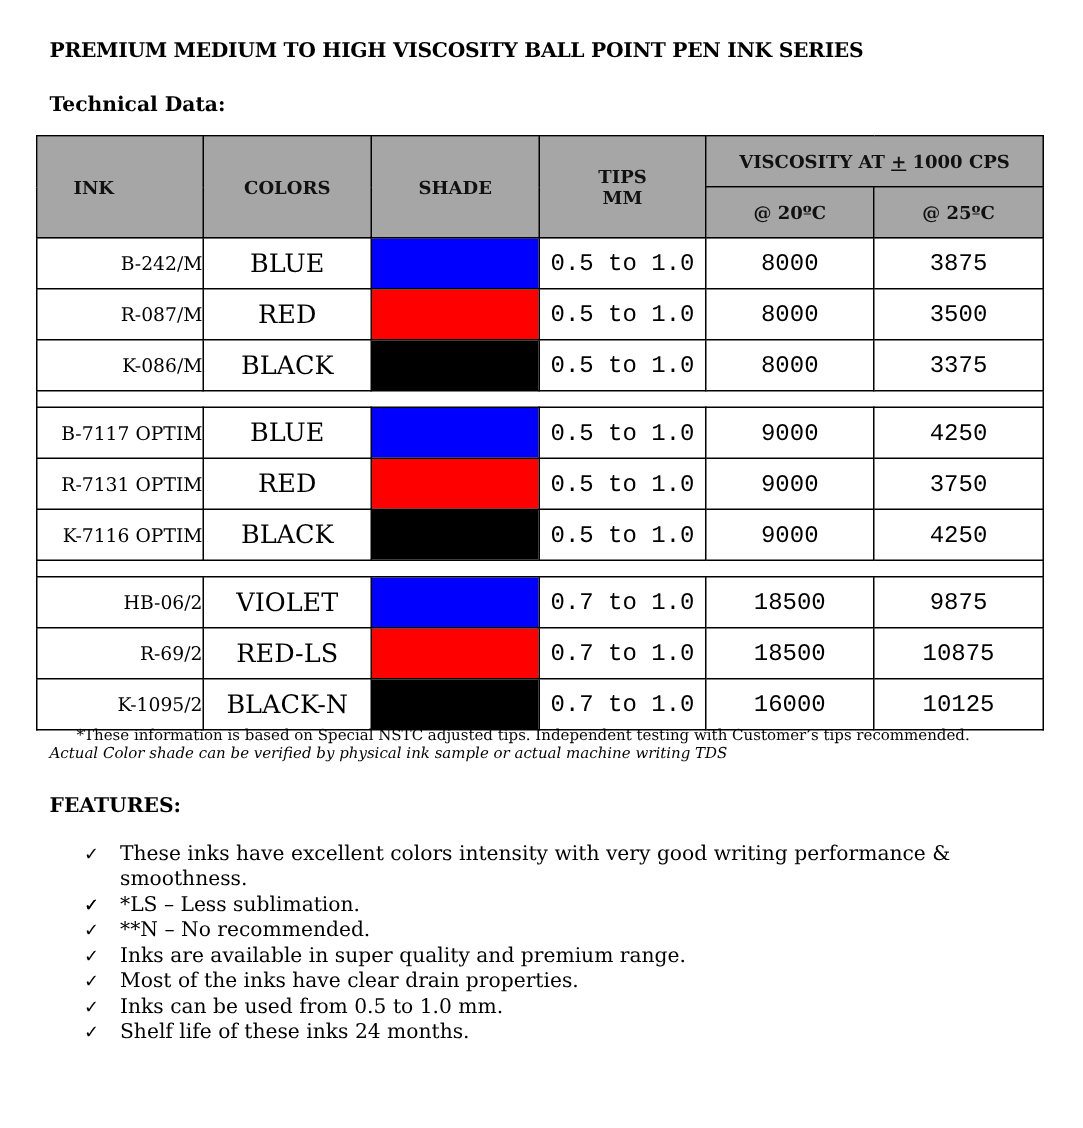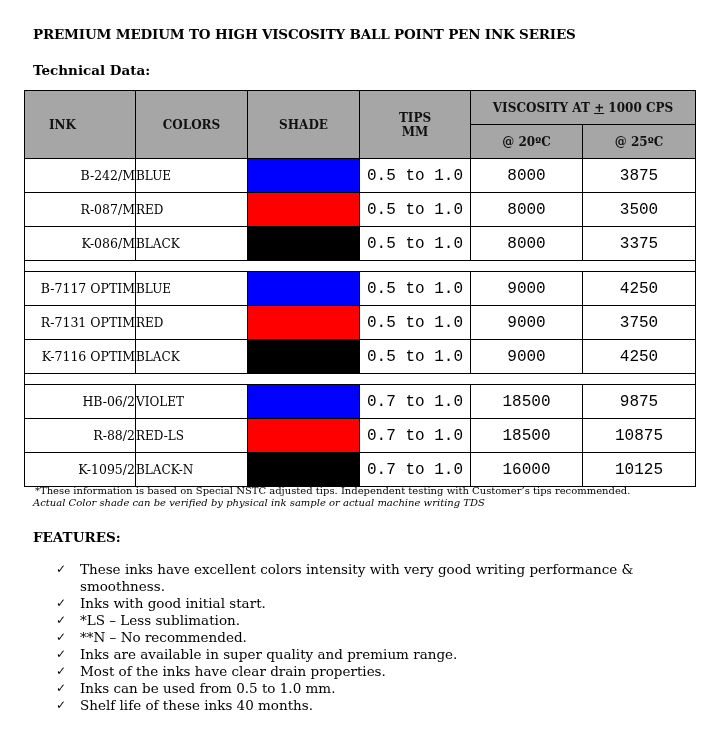--- a/index.html
+++ b/index.html
@@ -13,25 +13,25 @@
               table-layout: fixed; width: 671px; }
   table.tds td, table.tds th { border: 1px solid #000; padding: 0; }
   table.tds th { background: #a6a6a6; font-weight: bold; font-size: 12px; color: #111;
                  text-align: center; vertical-align: middle; }
   table.tds th.left { text-align: left; padding-left: 24px; }
   tr.hrow1 { height: 34px; }
   tr.hrow2 { height: 34px; }
   tr.drow { height: 34px; }
   tr.sep td { height: 10px; border-left: 1px solid #000; border-right: 1px solid #000; }
   td.ink { font-size: 12.5px; padding-left: 8px; text-align: right; white-space: nowrap; }
-  td.col { font-size: 12px; text-align: left; }
+  td.col { font-size: 17px; text-align: center; }
   td.num { font-family: Liberation Mono, monospace; font-size: 16px; text-align: center; }
   td.shade { padding: 0; }
   .swatch { width: 100%; height: 33px; }
-  .foot1 { position: absolute; left: 35px; top: 485px; font-size: 10px; white-space: nowrap; }
+  .foot1 { position: absolute; left: 51px; top: 485px; font-size: 10px; white-space: nowrap; }
   .foot2 { position: absolute; left: 33px; top: 497px; font-size: 10px; font-style: italic; white-space: nowrap; }
   .feat-h { position: absolute; left: 33px; top: 529px; font-size: 13.5px; font-weight: bold; }
   ul.features { position: absolute; left: 56px; top: 561px; margin: 0; padding: 0; list-style: none;
                 width: 620px; font-size: 13.5px; line-height: 17px; }
   ul.features li { position: relative; padding-left: 24px; }
   .check { position: absolute; left: 0; top: 0; font-family: "DejaVu Sans", sans-serif; font-size: 12px; }
 </style>
 </head>
 <body>
 
@@ -134,21 +134,21 @@
         <td class="ink">HB-06/2</td>
         <td class="col">VIOLET</td>
         <td class="shade">
           <div class="swatch" style="background: rgb(0, 0, 255);"></div>
         </td>
         <td class="num">0.7 to 1.0</td>
         <td class="num">18500</td>
         <td class="num">9875</td>
       </tr>
       <tr class="drow">
-        <td class="ink">R-88/2</td>
+        <td class="ink">R-69/2</td>
         <td class="col">RED-LS</td>
         <td class="shade">
           <div class="swatch" style="background: rgb(255, 0, 0);"></div>
         </td>
         <td class="num">0.7 to 1.0</td>
         <td class="num">18500</td>
         <td class="num">10875</td>
       </tr>
       <tr class="drow">
         <td class="ink">K-1095/2</td>
@@ -162,20 +162,20 @@
       </tr>
     </tbody>
 </table>
 
 <div class="foot1">*These information  is based on Special NSTC adjusted tips. Independent testing with Customer’s tips recommended.</div>
 <div class="foot2">Actual Color shade can be verified by physical ink sample or actual machine writing TDS</div>
 
 <div class="feat-h">FEATURES:</div>
 <ul class="features">
   <li><span class="check">✓</span><span>These inks have excellent colors intensity with very good writing performance &amp; smoothness.</span></li>
-  <li><span class="check">✓</span><span>Inks with good initial start.</span></li>
+  <li><span class="check">✓</span></li>
   <li><span class="check">✓</span><span>*LS – Less sublimation.</span></li>
   <li><span class="check">✓</span><span>**N – No recommended.</span></li>
   <li><span class="check">✓</span><span>Inks are available in super quality and premium range.</span></li>
   <li><span class="check">✓</span><span>Most of the inks have clear drain properties.</span></li>
   <li><span class="check">✓</span><span>Inks can be used from 0.5 to 1.0 mm.</span></li>
-  <li><span class="check">✓</span><span>Shelf life of these inks 40 months.</span></li>
+  <li><span class="check">✓</span><span>Shelf life of these inks 24 months.</span></li>
 </ul>
 
 </body></html>

